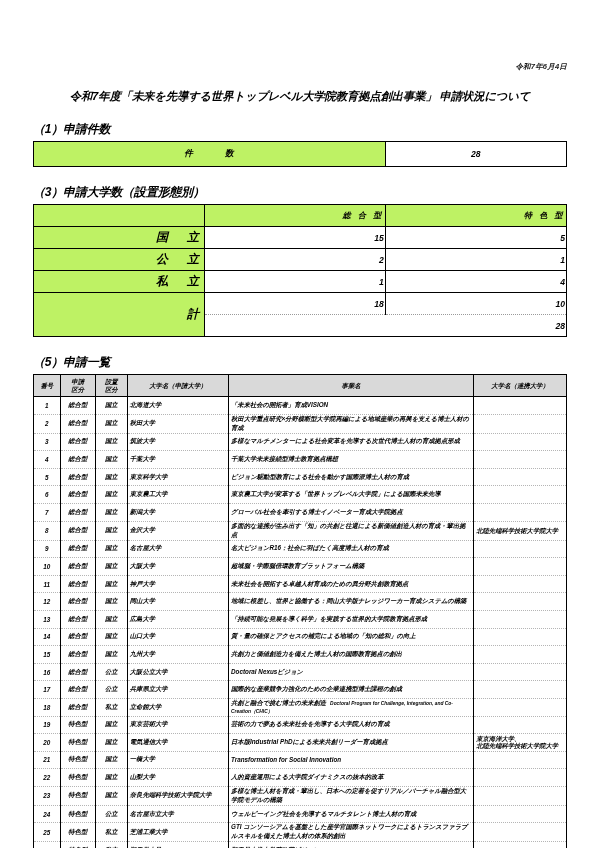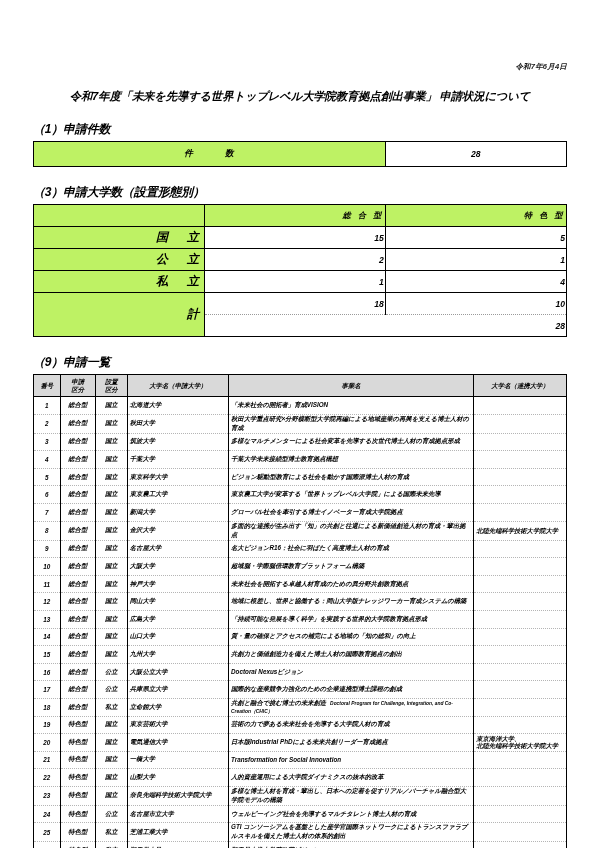--- a/index.html
+++ b/index.html
@@ -204,21 +204,21 @@
           <td class="shade rowlabel" rowspan="2">計</td>
           <td class="numcell sum-top">18</td>
           <td class="numcell sum-top">10</td>
         </tr>
         <tr>
           <td class="numcell sum-bottom" colspan="2">28</td>
         </tr>
       </tbody>
     </table>
 
-    <div class="section-label">（9）申請一覧</div>
+    <div class="section-label">（5）申請一覧</div>
     <table class="t3">
       <colgroup>
         <col style="width:5.0%">
         <col style="width:6.6%">
         <col style="width:6.0%">
         <col style="width:19.0%">
         <col style="width:46.0%">
         <col style="width:17.4%">
       </colgroup>
       <thead>

